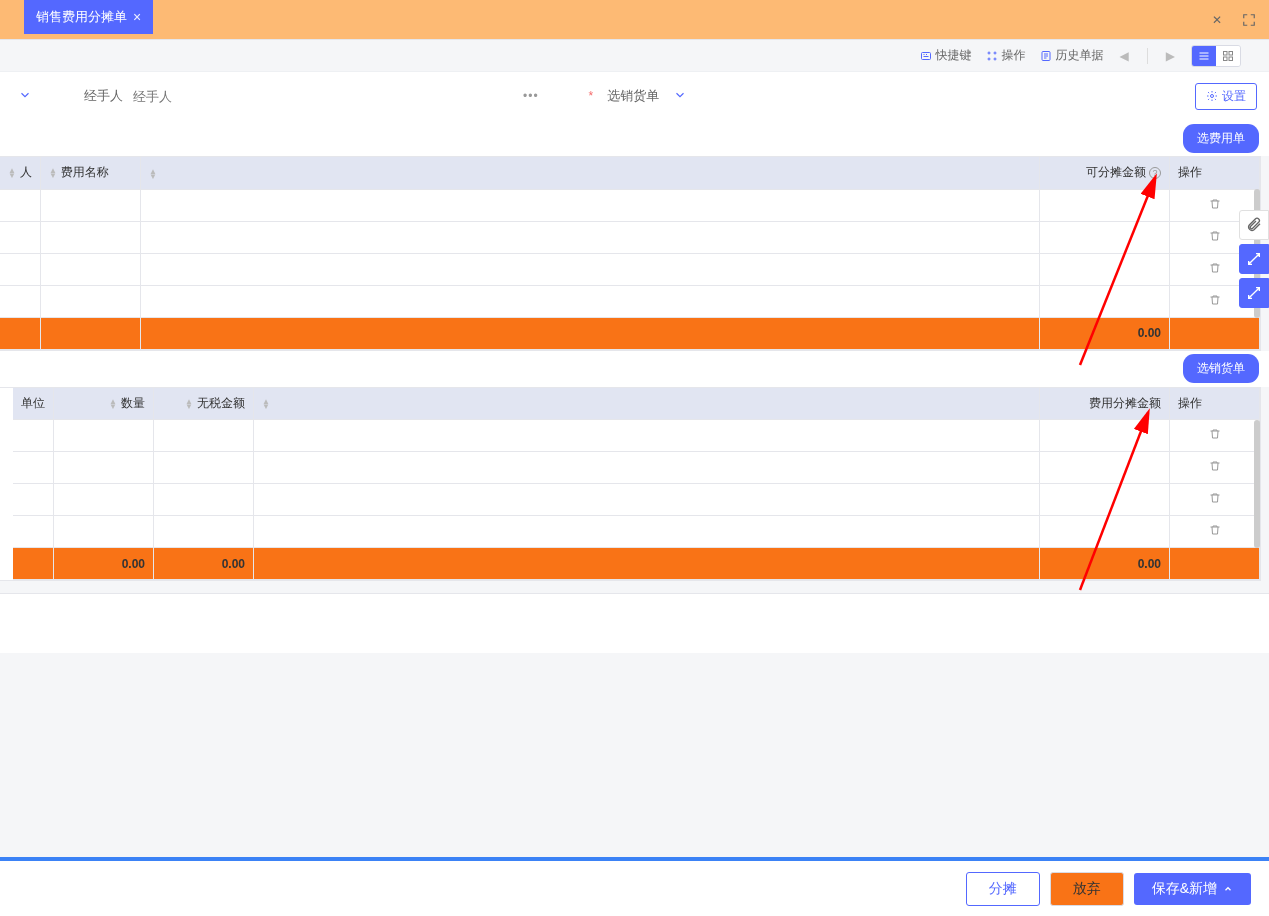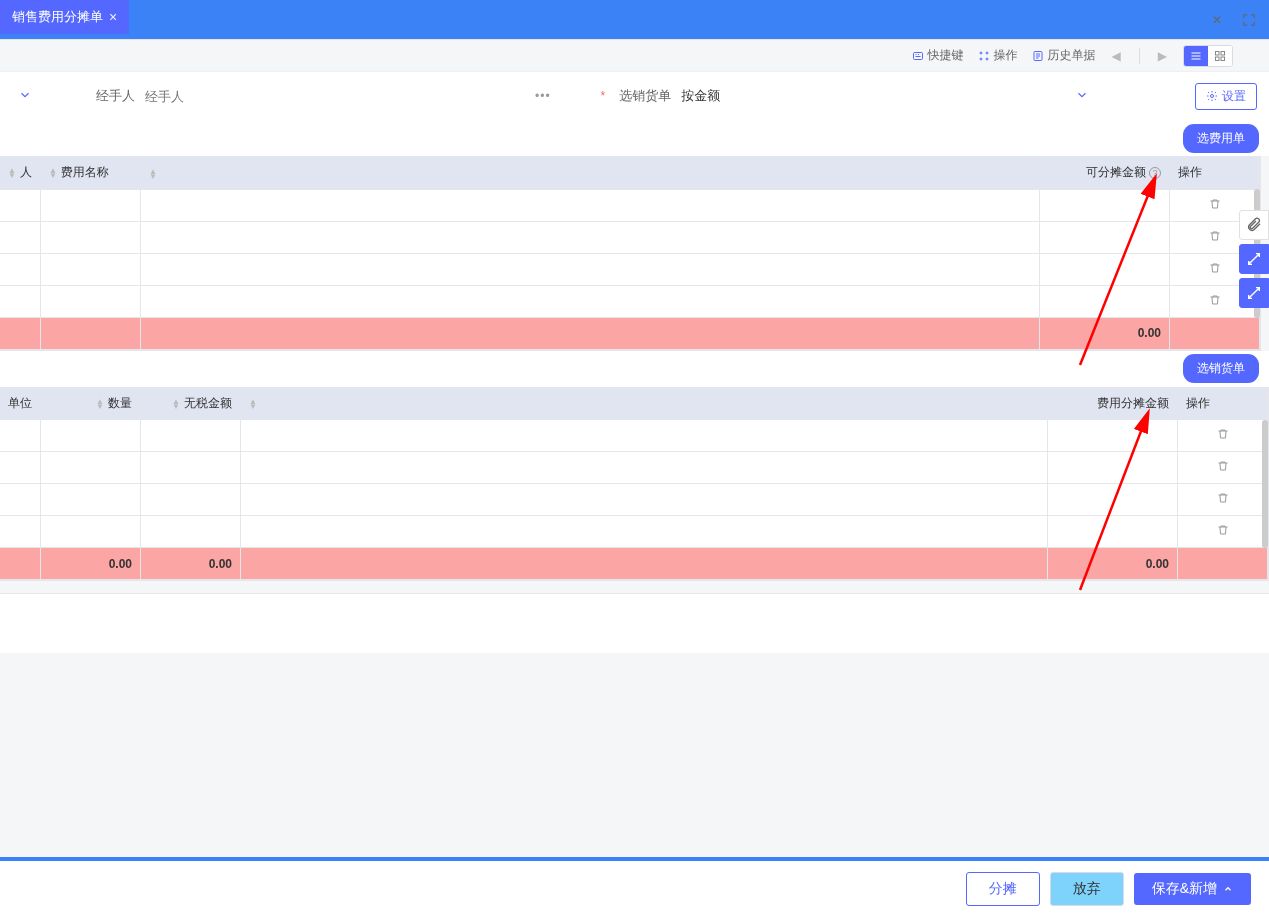--- a/index.html
+++ b/index.html
@@ -1,28 +1,28 @@
 <!DOCTYPE html>
 <html><head>
 <meta charset="utf-8">
 <style>
 * { box-sizing: border-box; margin: 0; padding: 0; }
 body { font-family: "Microsoft YaHei", Arial, sans-serif; font-size: 12px; color: #333; background: #f5f6f8; width: 1269px; height: 916px; overflow: hidden; position: relative; }
 
 
-.tab-bar { background: #3b82f6; height: 40px; display: flex; align-items: flex-start; padding-left: 0; border-bottom: 1px solid #e5e6eb; }
+.tab-bar { background: #fdba74; height: 40px; display: flex; align-items: flex-start; padding-left: 24px; border-bottom: 1px solid #e5e6eb; }
 .tab { background: #5468ff; color: #fff; padding: 8px 12px; display: flex; align-items: center; gap: 6px; font-size: 13px; }
 .tab .close { font-size: 14px; cursor: pointer; opacity: 0.9; }
 
 
 .top-right { position: absolute; top: 6px; right: 6px; display: flex; gap: 4px; }
 .icon-btn { width: 28px; height: 28px; display: flex; align-items: center; justify-content: center; color: #666; cursor: pointer; border-radius: 3px; }
 
 
-.toolbar { background: #f5f6f8; height: 32px; display: flex; align-items: center; justify-content: flex-end; padding-right: 36px; gap: 14px; border-bottom: 1px solid #eef0f3; text-align: center; }
+.toolbar { background: #f5f6f8; height: 32px; display: flex; align-items: center; justify-content: flex-end; padding-right: 28px; gap: 14px; border-bottom: 1px solid #eef0f3; text-align: center; }
 .toolbar .tool { display: flex; align-items: center; gap: 4px; color: #666; cursor: pointer; font-size: 12px; }
 .toolbar .sep { width: 1px; height: 16px; background: #ddd; margin: 0 2px; }
 .toolbar .nav-arrow { color: #bbb; cursor: pointer; padding: 0 2px; }
 .view-toggle { display: flex; border: 1px solid #d9dbe4; border-radius: 3px; overflow: hidden; }
 .view-toggle .v { width: 24px; height: 20px; display: flex; align-items: center; justify-content: center; cursor: pointer; }
 .view-toggle .v.active { background: #5468ff; color: #fff; }
 .view-toggle .v:not(.active) { background: #fff; color: #888; }
 
 
 .form-row { background: #fff; height: 48px; display: flex; align-items: center; padding: 0 8px; position: relative; }
@@ -38,36 +38,36 @@
 .select-bar { background: #fff; height: 36px; display: flex; justify-content: flex-end; align-items: center; padding-right: 10px; }
 .primary-btn { background: #5468ff; color: #fff; border: none; border-radius: 11px; padding: 6px 14px; cursor: pointer; font-size: 12px; }
 
 
 .table-container { background: #fff; border: 1px solid #e5e6eb; border-left: none; position: relative; }
 table { width: 100%; border-collapse: collapse; }
 th, td { height: 32px; border-right: 1px solid #e5e6eb; border-bottom: 1px solid #e5e6eb; padding: 0 8px; font-size: 12px; }
 thead th { background: #e1e5f2; color: #333; font-weight: normal; text-align: left; white-space: nowrap; }
 .sort-icons { display: inline-flex; flex-direction: column; line-height: 5px; font-size: 8px; color: #bbb; margin-right: 4px; vertical-align: middle; }
 tbody tr td { background: #fff; }
-tbody tr.sum td { background: #fca5a5; font-weight: bold; text-align: right; }
+tbody tr.sum td { background: #f97316; font-weight: bold; text-align: right; }
 .del-cell { text-align: center; width: 60px; }
 .del-icon { color: #999; cursor: pointer; }
 .right { text-align: right; }
 .help-icon { display: inline-block; border: 1px solid #999; border-radius: 50%; width: 12px; height: 12px; line-height: 11px; text-align: center; font-size: 9px; color: #999; margin-left: 3px; }
 .scroll-hint { position: absolute; right: 0; top: 32px; bottom: 32px; width: 6px; background: #ccc; border-radius: 3px; }
 
 
 .side-float { position: absolute; right: 0; top: 210px; display: flex; flex-direction: column; gap: 4px; }
 .side-float .s { width: 30px; height: 30px; display: flex; align-items: center; justify-content: center; color: #666; cursor: pointer; background: #fff; border: 1px solid #e0e0e0; border-radius: 3px 0 0 3px; }
 .side-float .s.blue { background: #5468ff; color: #fff; border-color: #5468ff; }
 
 
 .bottom-bar { position: absolute; bottom: 0; left: 0; right: 0; height: 59px; background: #fff; border-top: 4px solid #3b82f6; display: flex; align-items: center; justify-content: flex-end; padding-right: 18px; gap: 10px; }
 .btn-outline { border: 1px solid #5468ff; color: #5468ff; background: #fff; border-radius: 3px; padding: 7px 22px; cursor: pointer; font-size: 14px; }
-.btn-plain { border: 1px solid #d9dbe4; color: #333; background: #7dd3fc; border-radius: 3px; padding: 7px 22px; cursor: pointer; font-size: 14px; }
+.btn-plain { border: 1px solid #d9dbe4; color: #333; background: #f97316; border-radius: 3px; padding: 7px 22px; cursor: pointer; font-size: 14px; }
 .btn-primary-lg { background: #5468ff; color: #fff; border: none; border-radius: 3px; padding: 7px 18px; cursor: pointer; font-size: 14px; display: flex; align-items: center; gap: 6px; }
 
 
 .arrow-annot { position: absolute; pointer-events: none; }
 
 
 .gap-block { height: 12px; background: #f5f6f8; }
 .empty-block { height: 60px; background: #fff; border-top: 1px solid #e5e6eb; }
 </style>
 </head>
@@ -132,29 +132,28 @@
     </div>
   </div>
 </div>
 
 <div class="form-row">
   <div class="chev-down" style="margin-left:6px;">
     <svg width="14" height="14" viewBox="0 0 24 24" fill="none" stroke="#5468ff" stroke-width="2">
         <path d="M6 9l6 6 6-6"></path>
       </svg>
   </div>
-  <div class="field" style="margin-left:60px;">
+  <div class="field" style="margin-left:48px;">
     <span class="field-label">经手人</span>
     <input class="field-input" style="width: 380px;" placeholder="经手人">
     <span class="more-dots">•••</span>
   </div>
   <div class="field" style="margin-left:50px;">
     <span class="req">*</span>
     <span class="field-label">选销货单</span>
-    <span class="field-input" style="width:380px; display:inline-block;">按金额</span>
     <span class="chev-down">
       <svg width="14" height="14" viewBox="0 0 24 24" fill="none" stroke="#5468ff" stroke-width="2">
           <path d="M6 9l6 6 6-6"></path>
         </svg>
     </span>
   </div>
   <button class="settings-btn" style="position:absolute; right:12px;font-family:Liberation Mono, monospace;">
     <svg width="12" height="12" viewBox="0 0 24 24" fill="none" stroke="#5468ff" stroke-width="2">
         <circle cx="12" cy="12" r="3"></circle>
         <path d="M12 2v3M12 19v3M4.2 4.2l2.1 2.1M17.7 17.7l2.1 2.1M2 12h3M19 12h3M4.2 19.8l2.1-2.1M17.7 6.3l2.1-2.1"></path>
@@ -238,21 +237,21 @@
           <td></td>
         </tr>
     </tbody>
   </table>
   <div class="scroll-hint"></div>
 </div>
 
 <div class="select-bar">
   <button class="primary-btn">选销货单</button>
 </div>
-<div class="table-container" style="margin-right:0;">
+<div class="table-container" style="margin-right:8px;padding-left:13px;">
   <table>
     <colgroup>
         <col style="width:40px">
         <col style="width:100px">
         <col style="width:100px">
         <col>
         <col style="width:130px">
         <col style="width:90px">
       </colgroup>
     <thead>

